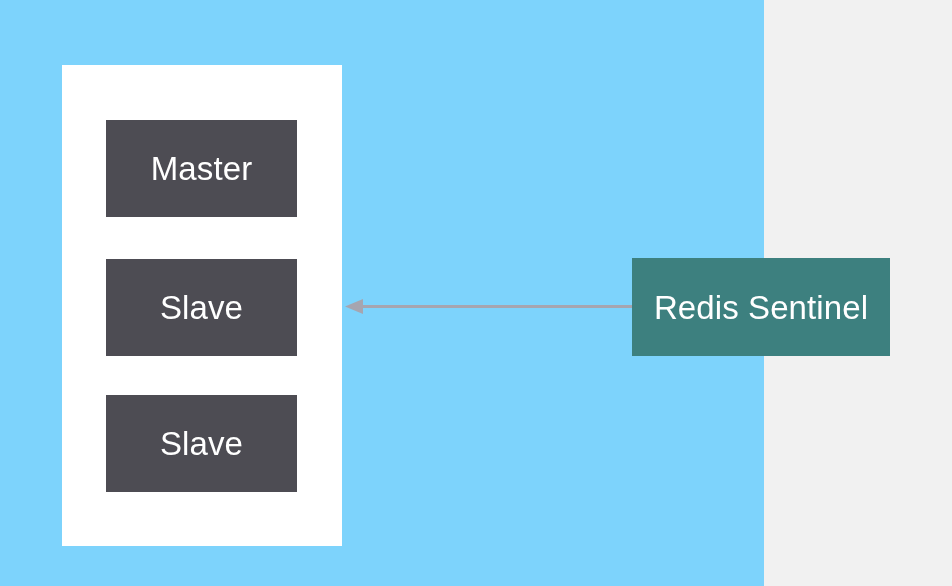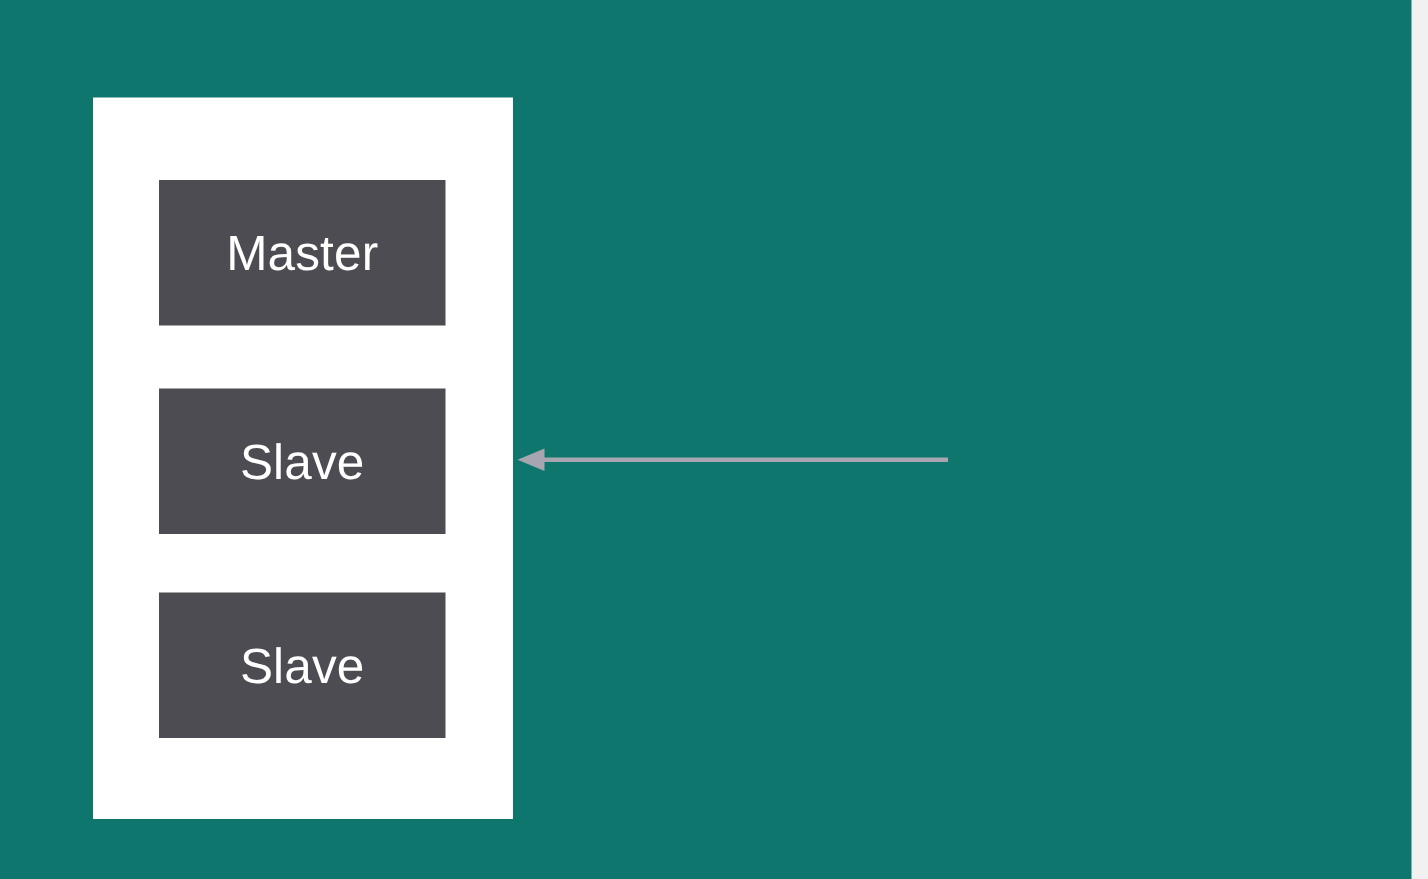--- a/index.html
+++ b/index.html
@@ -9,23 +9,23 @@
   }
   body {
     width: 952px;
     height: 586px;
     background: #f1f1f1;
     font-family: "Liberation Sans", sans-serif;
     overflow: hidden;
   }
   #diagram-canvas {
     position: relative;
-    width: 941px;
+    width: 764px;
     height: 586px;
-    background: #0f766e;
+    background: #7dd3fc;
   }
   
   .group-container {
     position: absolute;
     left: 62px;
     top: 65px;
     width: 280px;
     height: 481px;
     background: #ffffff;
   }
@@ -97,20 +97,23 @@
   </div>
 
   <div class="node-box slave-1">
     <span class="node-label">Slave</span>
   </div>
 
   <div class="node-box slave-2">
     <span class="node-label">Slave</span>
   </div>
 
+  <div class="sentinel-box">
+    <span class="sentinel-label">Redis Sentinel</span>
+  </div>
 
   <svg class="connector-layer" viewBox="0 0 952 586" xmlns="http://www.w3.org/2000/svg">
     <g>
       <line x1="632" y1="306.5" x2="362" y2="306.5" stroke="#a6a5b0" stroke-width="3"></line>
       <polygon points="345,306.5 363,299 363,314" fill="#a6a5b0"></polygon>
     </g>
   </svg>
 
 </div>
 

